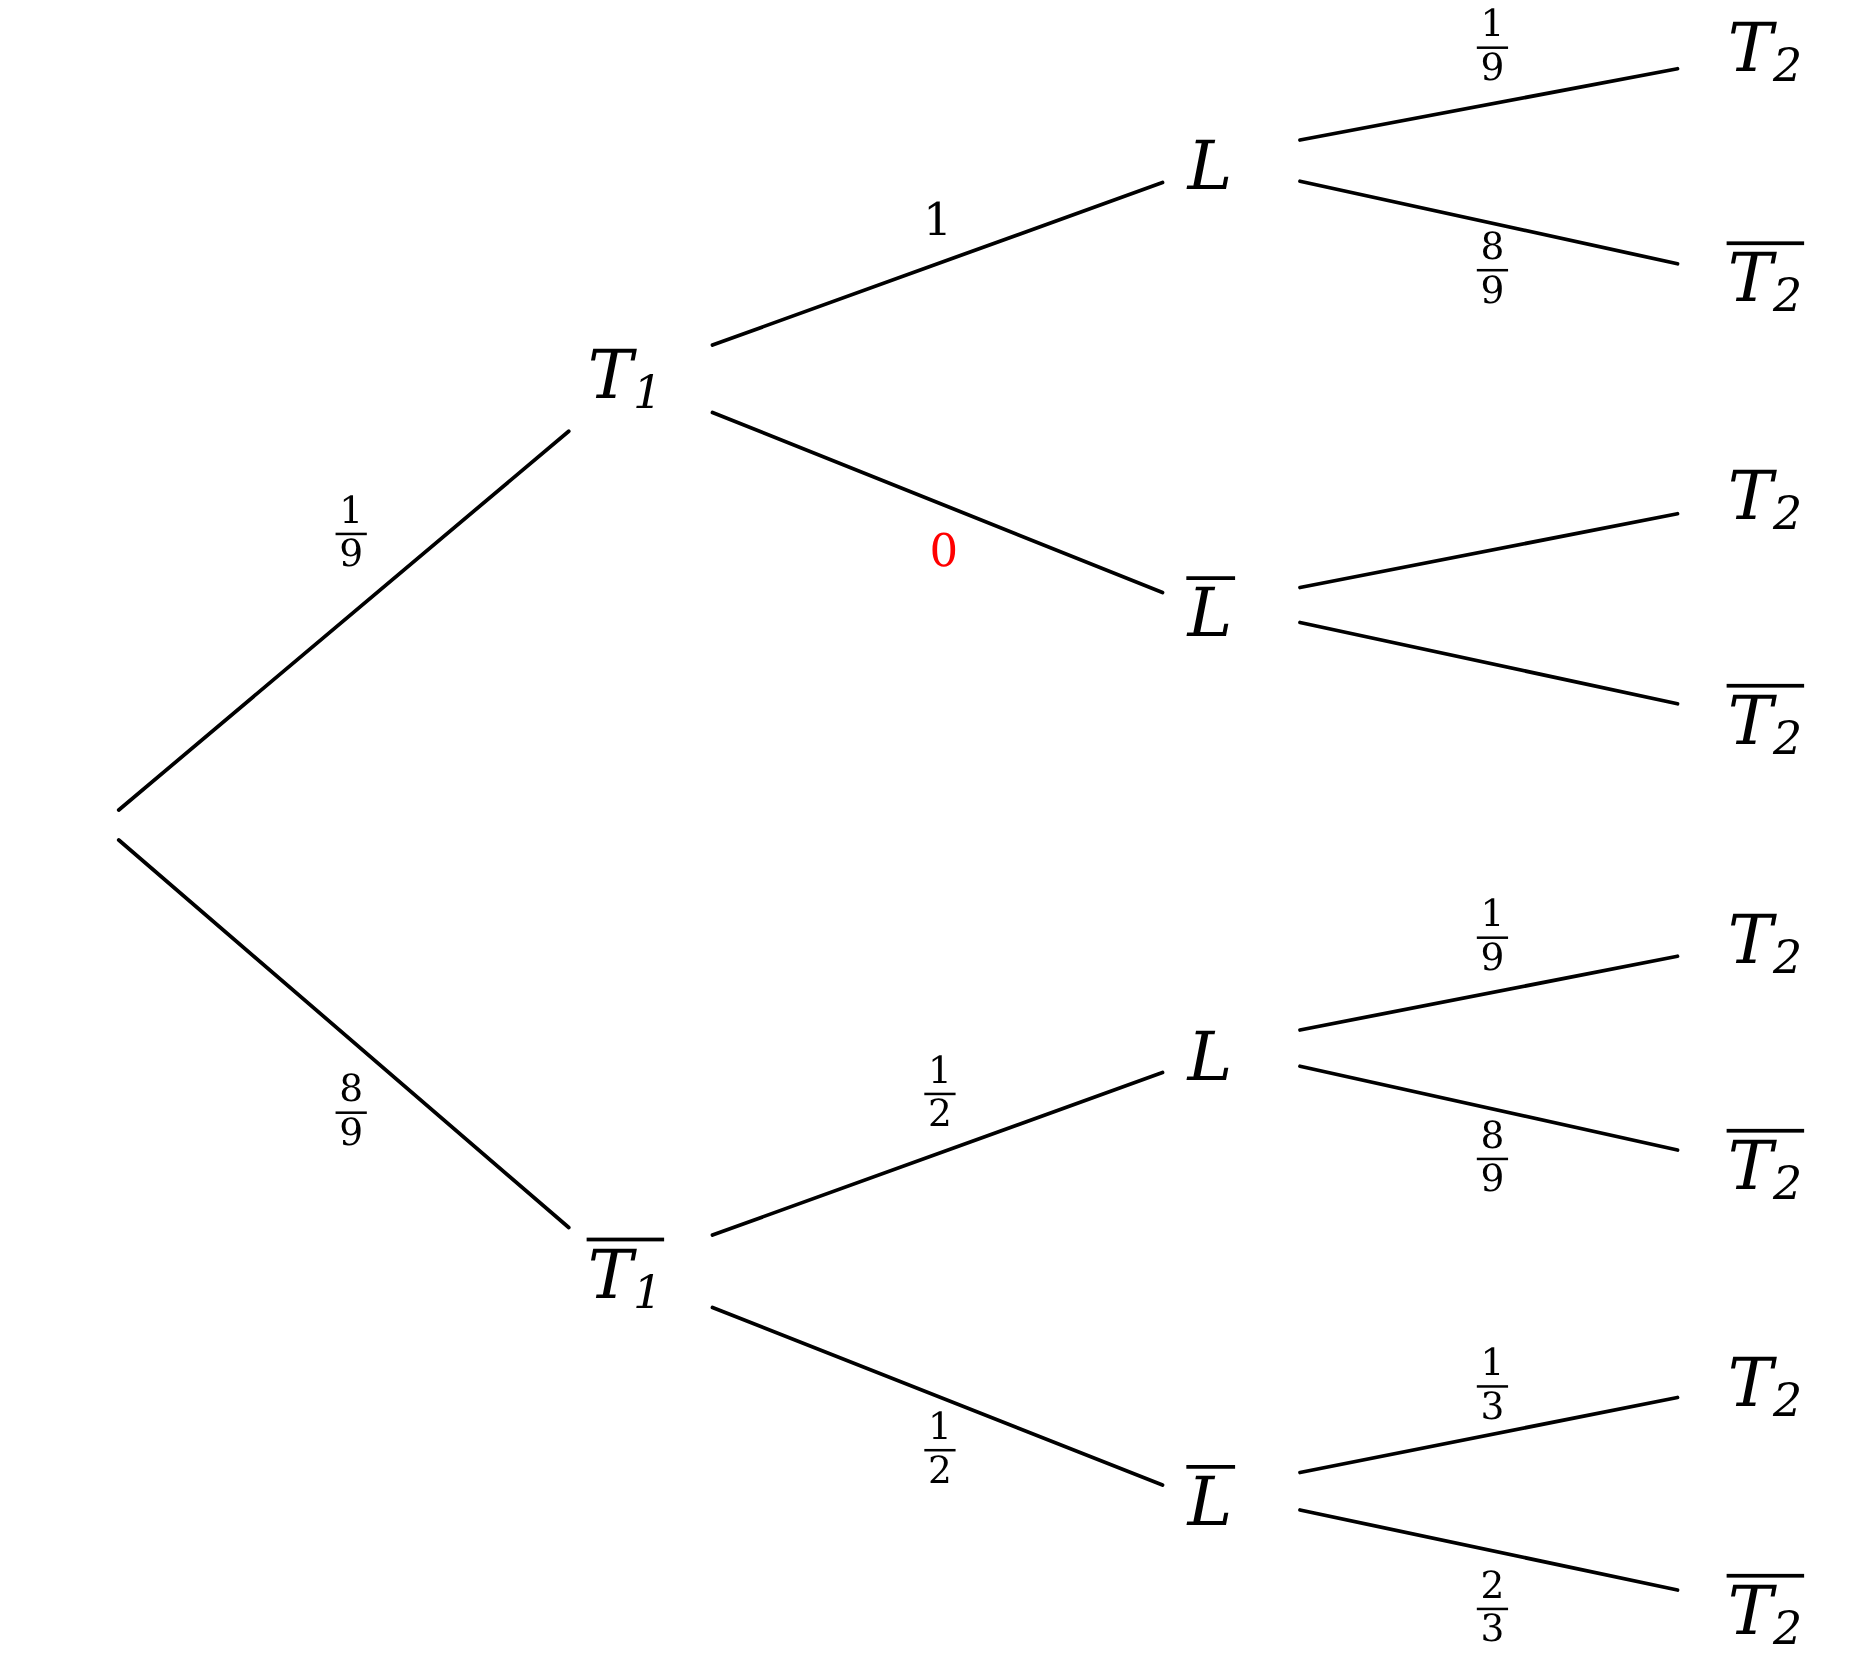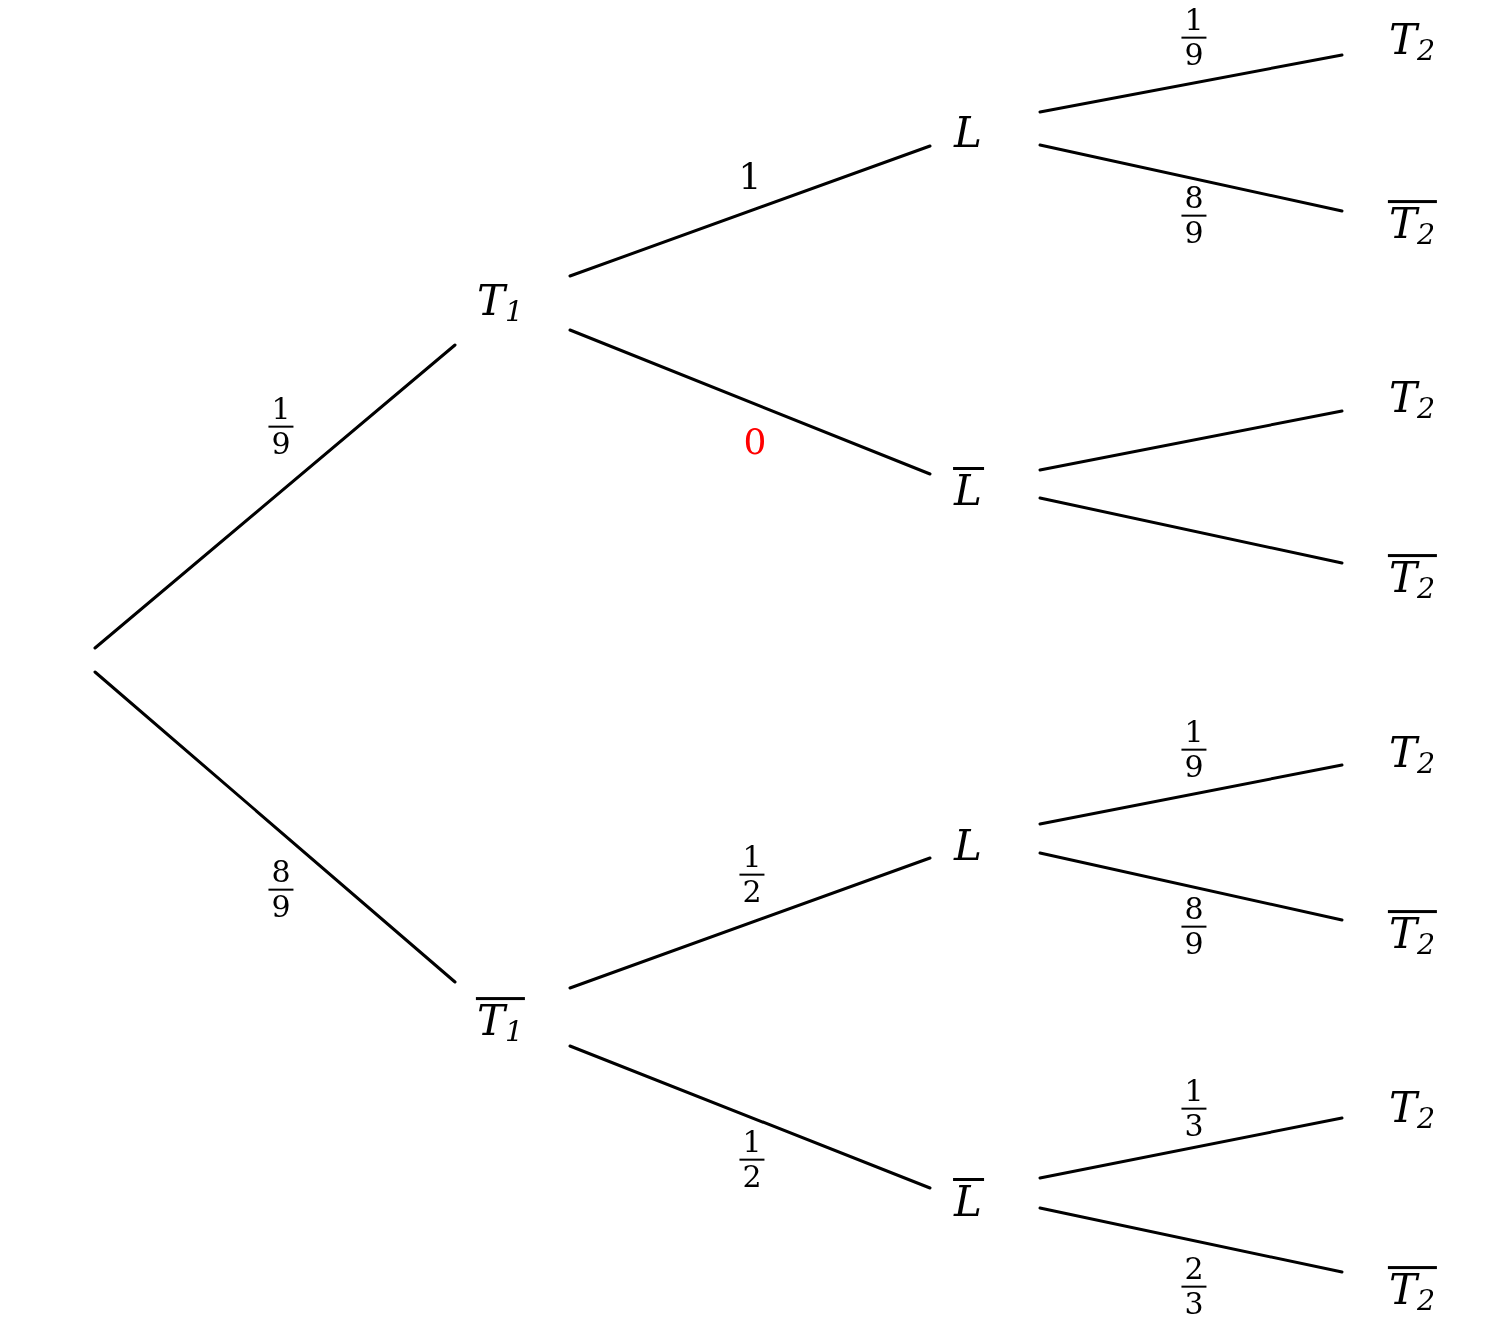--- a/index.html
+++ b/index.html
@@ -25,21 +25,21 @@
   }
   svg.tree-lines line {
     stroke: #000000;
     stroke-width: 3;
     stroke-linecap: round;
   }
   
   .node-label {
     position: absolute;
     font-style: italic;
-    font-size: 42px;
+    font-size: 54px;
     line-height: 1;
     color: #000000;
     white-space: nowrap;
     transform: translate(-50%, -50%);
   }
   .node-label .sub {
     font-size: 0.68em;
     font-style: italic;
     vertical-align: -0.22em;
     letter-spacing: 0;

